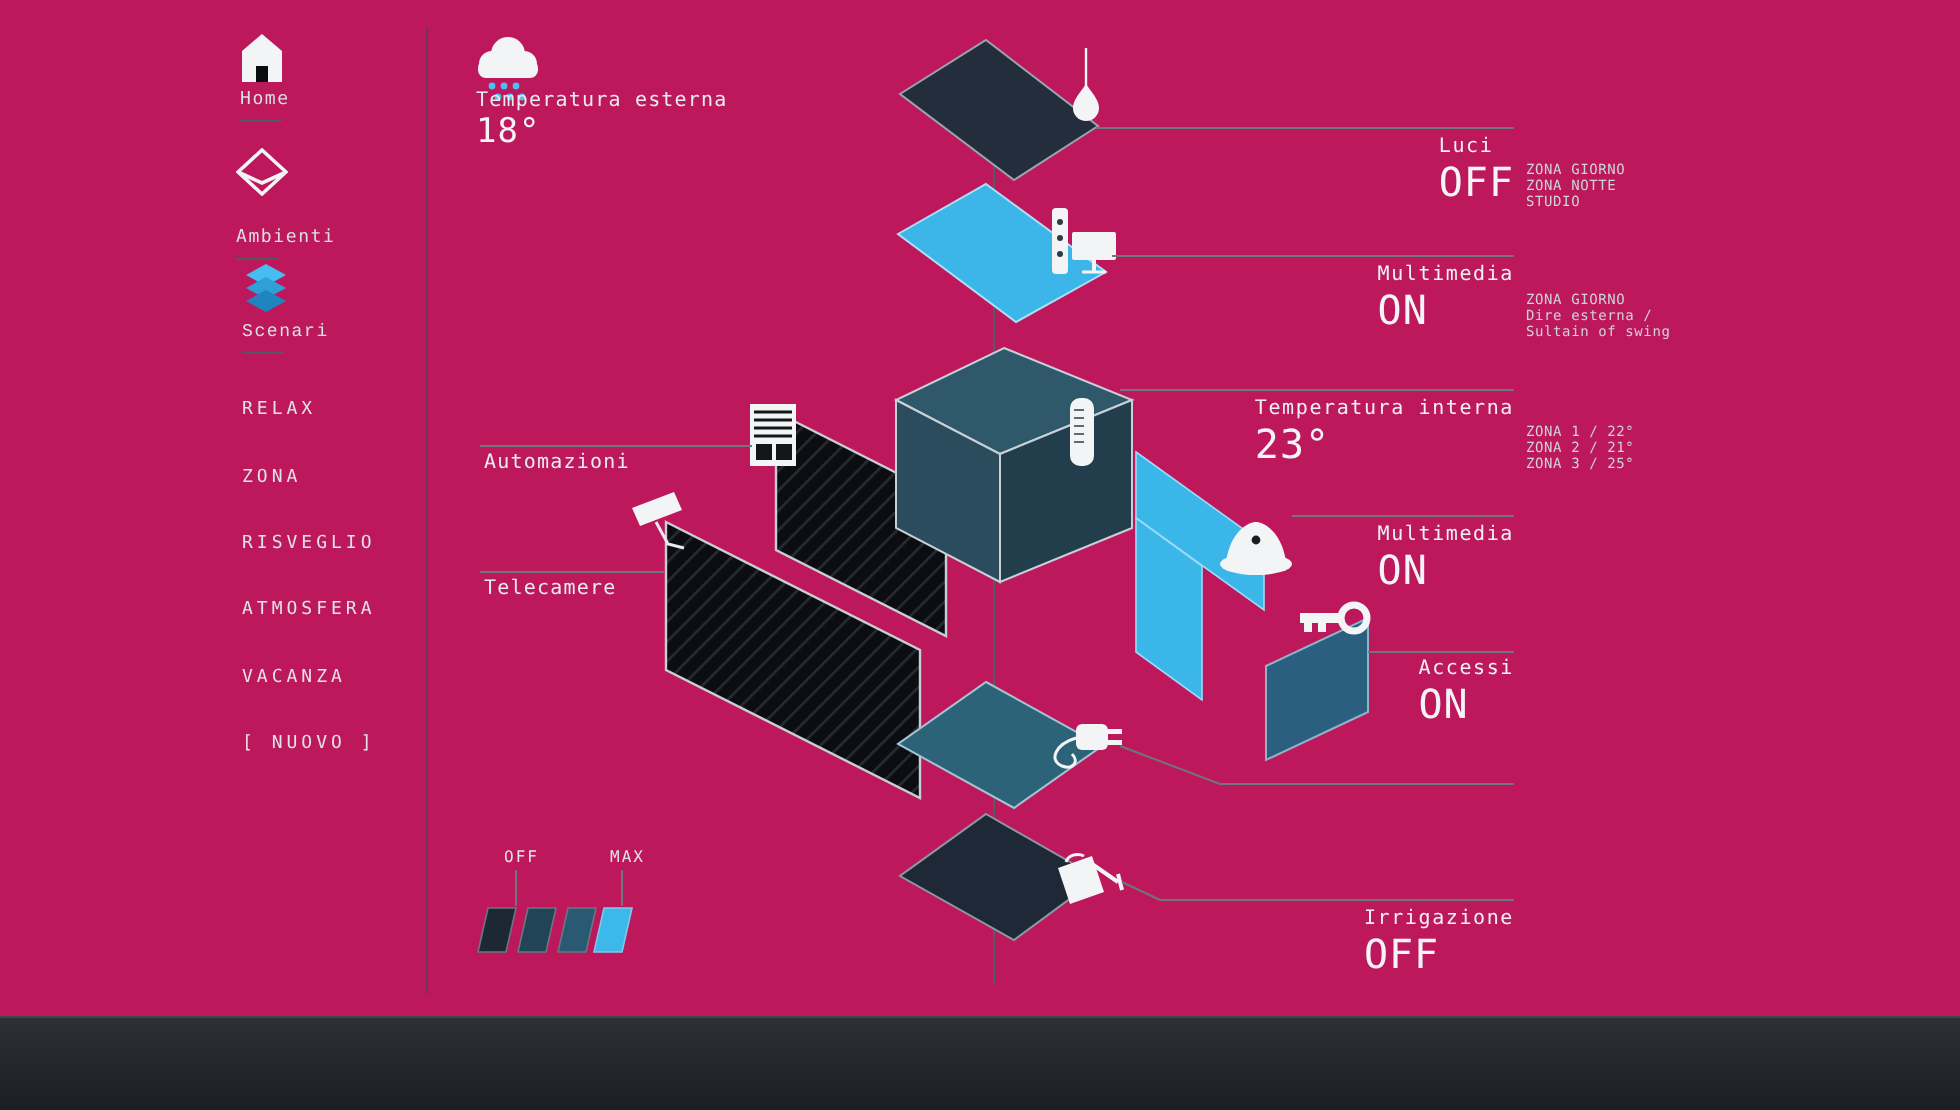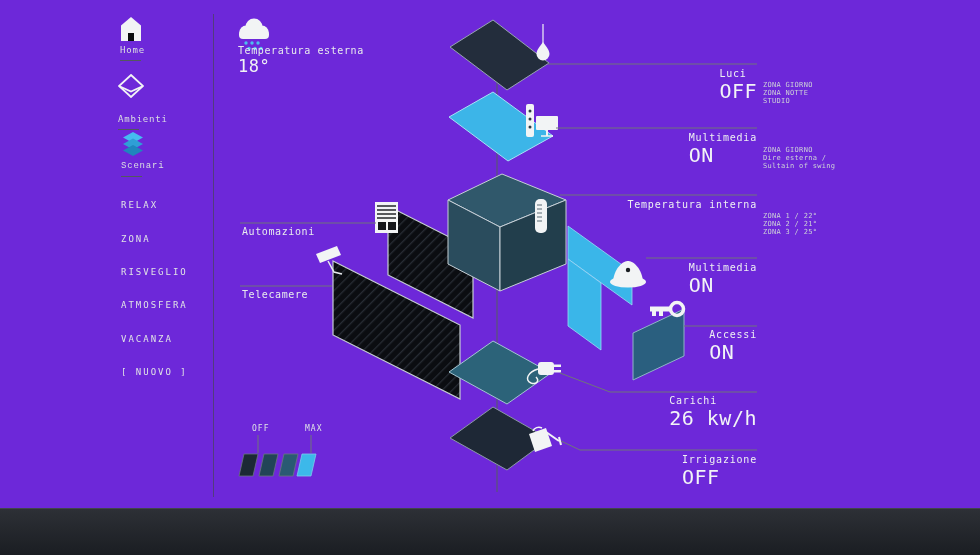--- a/index.html
+++ b/index.html
@@ -1,16 +1,16 @@
 <!DOCTYPE html>
 <html><head>
 <meta charset="utf-8">
 <style>
   html,body{margin:0;padding:0;background:#000;}
-  .stage{position:relative;width:980px;height:555px;background:#6d28d9;overflow:hidden;
+  .stage{position:relative;width:980px;height:555px;background:#be185d;overflow:hidden;
          font-family:"DejaVu Sans Mono",monospace;color:#e6e9eb;}
   .abs{position:absolute;}
   
   .side-divider{position:absolute;left:213px;top:14px;width:1px;height:483px;background:#43474d;opacity:.65;}
   .nav-label{font-size:9px;letter-spacing:.8px;color:#dcdfe2;}
   .nav-underline{width:21px;height:1px;background:#53585e;}
   .menu-item{position:absolute;left:121px;font-size:9px;letter-spacing:2px;color:#e0e3e5;cursor:default;}
   
   .lbl{font-size:10px;letter-spacing:.6px;color:#e8ebed;}
   .big{font-family:"DejaVu Sans Mono",monospace;font-size:17px;color:#f1f3f5;letter-spacing:.5px;}
@@ -229,41 +229,38 @@
       <div class="s-value">ON</div>
     </div>
     <div class="details" style="top:146px;">
       <div>ZONA GIORNO</div>
         <div>Dire esterna /</div>
         <div>Sultain of swing</div>
     </div>
 
     <div class="sys" style="top:199px;">
       <div class="s-label">Temperatura interna</div>
+      <div class="s-value">23°</div>
     </div>
     <div class="details" style="top:212px;">
       <div>ZONA 1 / 22°</div>
         <div>ZONA 2 / 21°</div>
         <div>ZONA 3 / 25°</div>
     </div>
 
     <div class="sys" style="top:262px;">
       <div class="s-label">Multimedia</div>
       <div class="s-value">ON</div>
     </div>
 
     <div class="sys" style="top:329px;">
       <div class="s-label">Accessi</div>
       <div class="s-value">ON</div>
     </div>
 
-    <div class="sys" style="top:395px;">
-      <div class="s-label">Carichi</div>
-      <div class="s-value">26 kw/h</div>
-    </div>
 
     <div class="sys" style="top:454px;">
       <div class="s-label">Irrigazione</div>
       <div class="s-value">OFF</div>
     </div>
   </div>
 
   <div class="footer">
 
     

